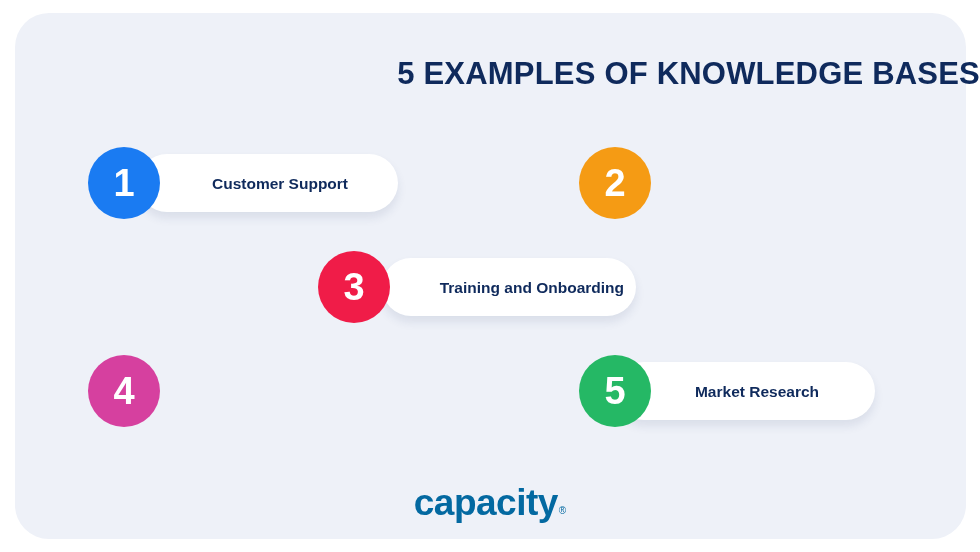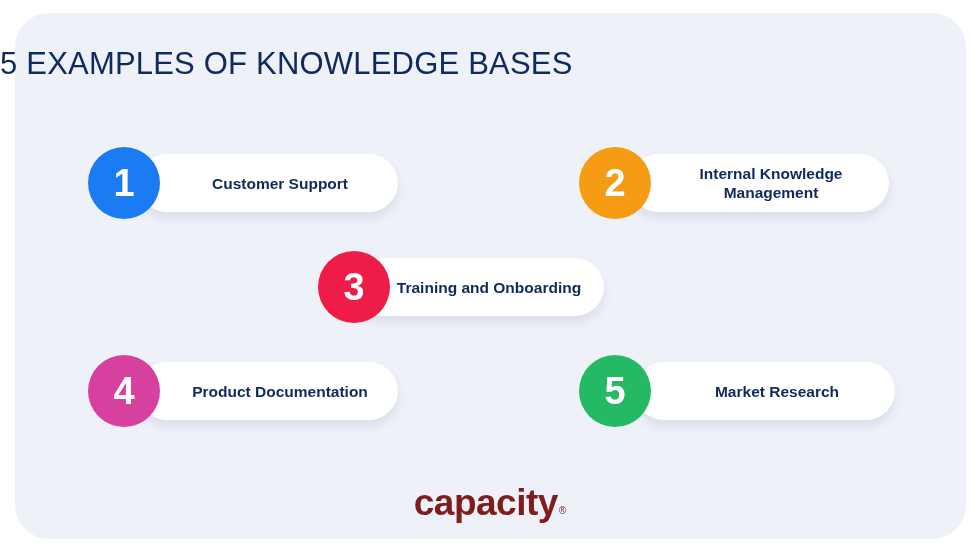--- a/index.html
+++ b/index.html
@@ -16,25 +16,25 @@
       left: 15px;
       top: 13px;
       width: 951px;
       height: 526px;
       background: #eef1f8;
       border-radius: 34px;
     }
     .title {
       position: absolute;
       left: 0;
-      top: 44px;
+      top: 54px;
       width: 980px;
-      text-align: left;
+      text-align: right;
       color: #0f2a5c;
-      font-weight: 400;
+      font-weight: 700;
       font-size: 31px;
       line-height: 40px;
       letter-spacing: 0.2px;
     }
     .title div { white-space: nowrap; }
     .item {
       position: absolute;
       height: 72px;
     }
     .pill {
@@ -72,21 +72,21 @@
       font-weight: 700;
       font-size: 38px;
       z-index: 2;
     }
     .logo {
       position: absolute;
       left: 0;
       top: 478px;
       width: 980px;
       text-align: center;
-      color: #7f1d1d;
+      color: #0369a1;
       font-weight: 700;
       font-size: 37px;
       letter-spacing: -0.5px;
       line-height: 50px;
     }
     .logo sup {
       font-size: 10px;
       font-weight: 400;
       vertical-align: top;
       position: relative;
@@ -107,48 +107,42 @@
 <div class="item" style="left:88px; top:147px; width:312px;">
   <div class="pill" style="left:50px; width:260px;justify-content:center;">
     <span class="pill-label">Customer Support</span>
   </div>
   <div class="circle" style="background:#1a7bf2;">
     <span>1</span>
   </div>
 </div>
 
 <div class="item" style="left:579px; top:147px; width:312px;">
-  <div class="pill" style="left:50px; width:260px;">
-    <span class="pill-label" style="display:block; width:170px;">Internal Knowledge Management</span>
-  </div>
   <div class="circle" style="background:#f59b14;">
     <span>2</span>
   </div>
 </div>
 
 <div class="item" style="left:318px; top:251px; width:306px;">
-  <div class="pill" style="left:32px; width:254px;">
+  <div class="pill" style="left:64px; width:254px;justify-content:flex-end;">
     <span class="pill-label">Training and Onboarding</span>
   </div>
   <div class="circle" style="background:#f01c48;">
     <span>3</span>
   </div>
 </div>
 
 <div class="item" style="left:88px; top:355px; width:312px;">
-  <div class="pill" style="left:50px; width:260px;">
-    <span class="pill-label">Product Documentation</span>
-  </div>
   <div class="circle" style="background:#d6409f;">
     <span>4</span>
   </div>
 </div>
 
 <div class="item" style="left:579px; top:355px; width:312px;">
-  <div class="pill" style="left:56px; width:260px;justify-content:center;">
+  <div class="pill" style="left:36px; width:260px;justify-content:center;">
     <span class="pill-label">Market Research</span>
   </div>
   <div class="circle" style="background:#25b865;">
     <span>5</span>
   </div>
 </div>
 
 <div class="logo">
   <span>capacity</span><sup>®</sup>
 </div>

